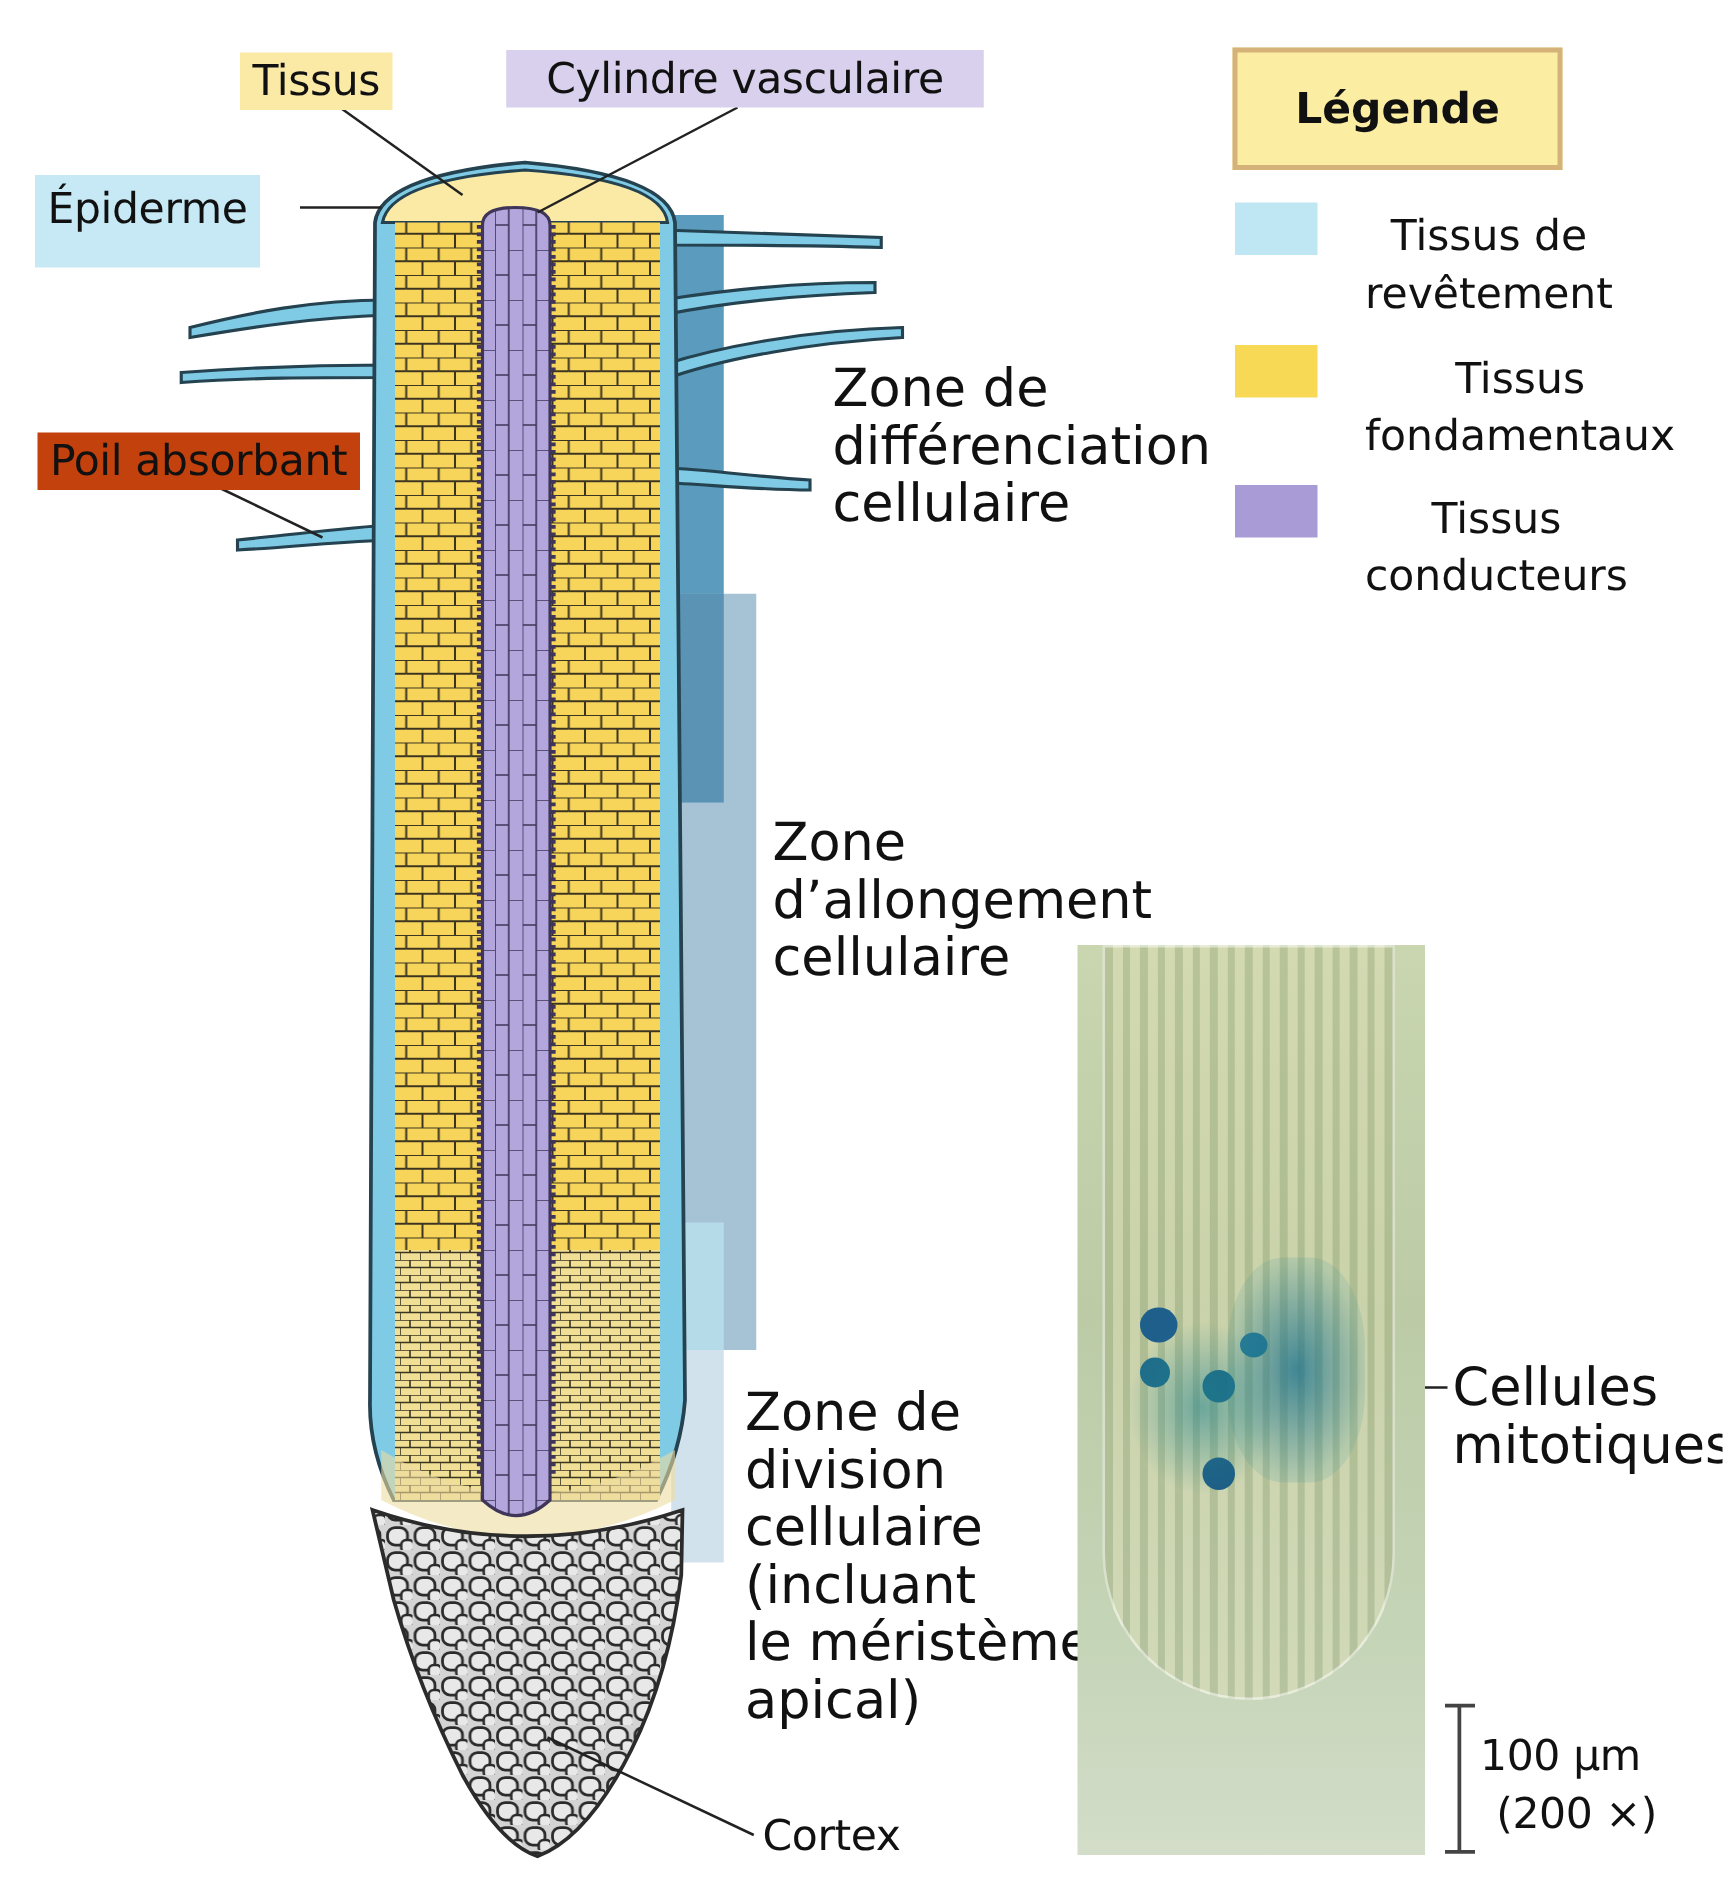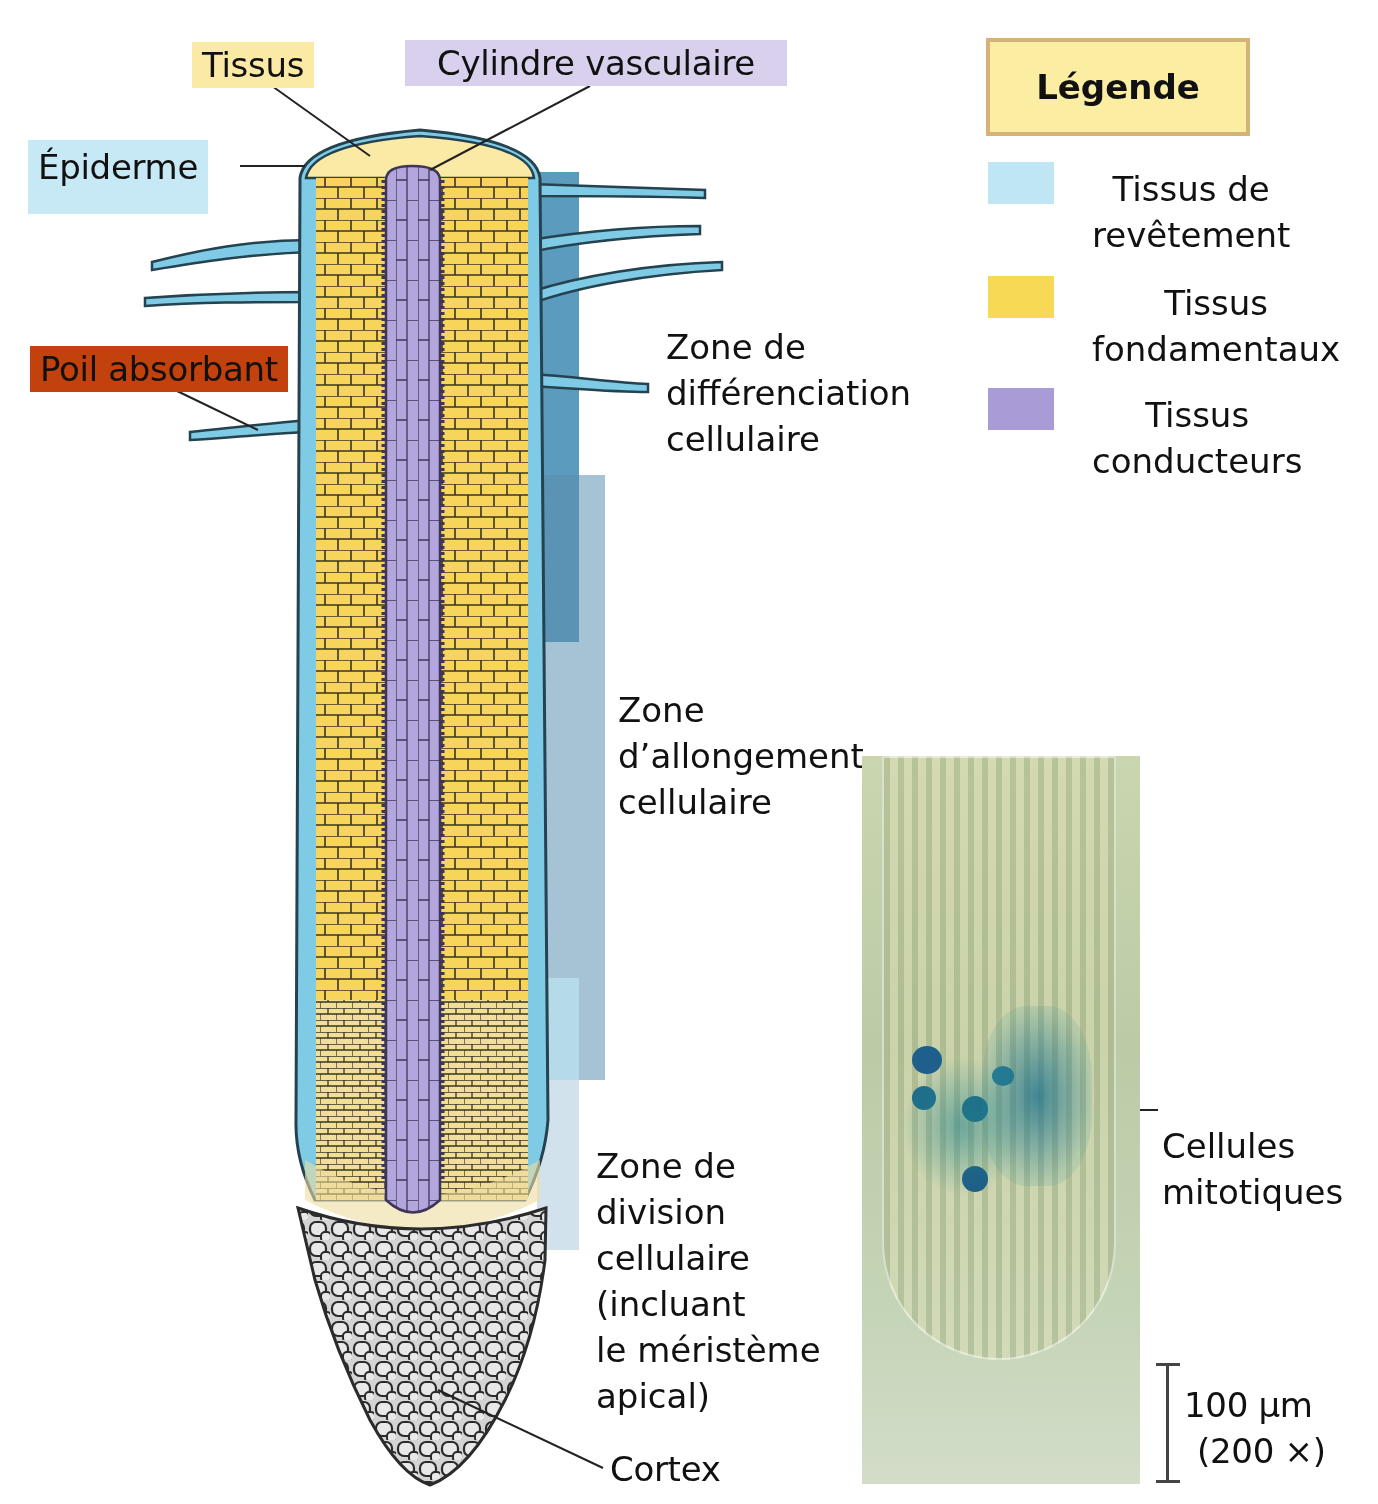--- a/index.html
+++ b/index.html
@@ -1,20 +1,20 @@
 <!DOCTYPE html>
 <html><head>
 <meta charset="utf-8">
 <style>
   html,body{margin:0;padding:0;background:#ffffff;}
   body{width:1378px;height:1504px;position:relative;overflow:hidden;font-family:"DejaVu Sans","Liberation Sans",sans-serif;color:#111;}
   .abs{position:absolute;}
   .lbl{font-size:34px;line-height:46px;letter-spacing:-0.3px;white-space:nowrap;}
   .tag{padding:0 10px;}
-  .zone-text{font-size:34px;line-height:46px;white-space:pre-line;margin-top:36px;}
+  .zone-text{font-size:42px;line-height:46px;white-space:pre-line;}
   svg{position:absolute;left:0;top:0;}
   .leg-title{font-weight:bold;font-size:34px;display:flex;align-items:center;justify-content:center;}
   .sw{width:66px;height:42px;}
   .leg-text{font-size:34px;line-height:46px;white-space:pre-line;text-align:center;}
 </style>
 </head>
 <body>
 
 <svg width="1378" height="1504">
   <defs>

